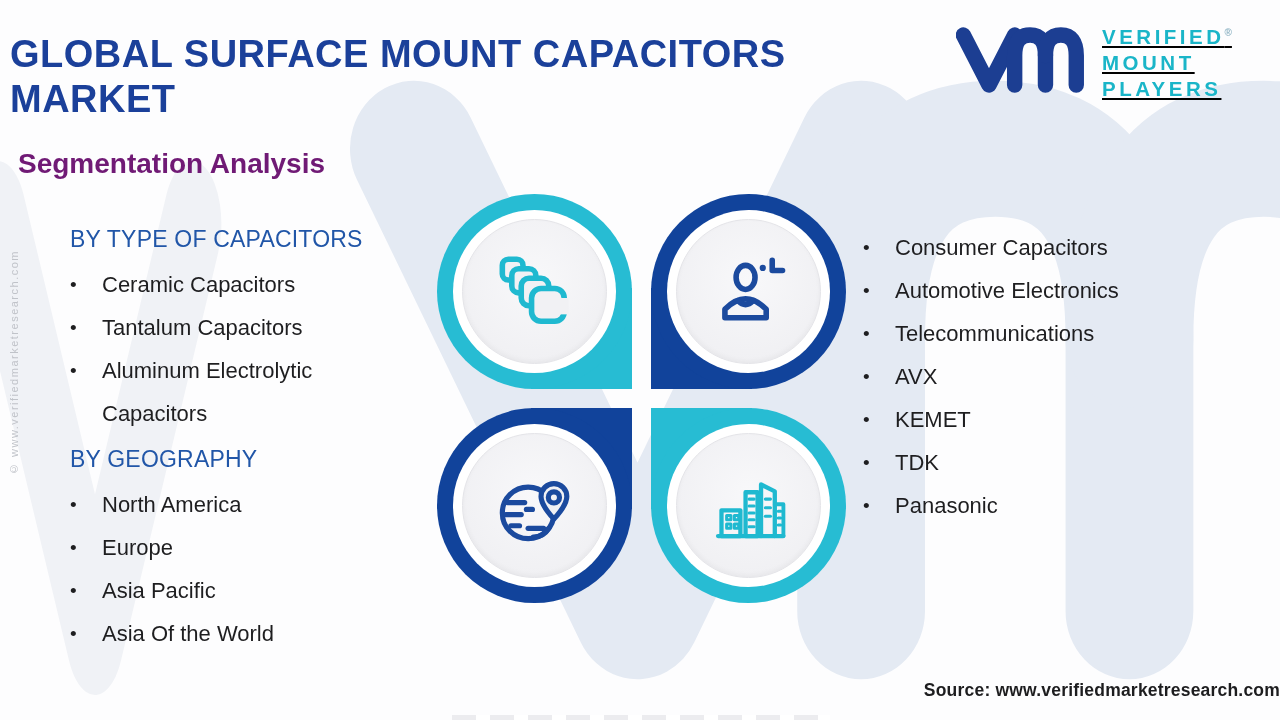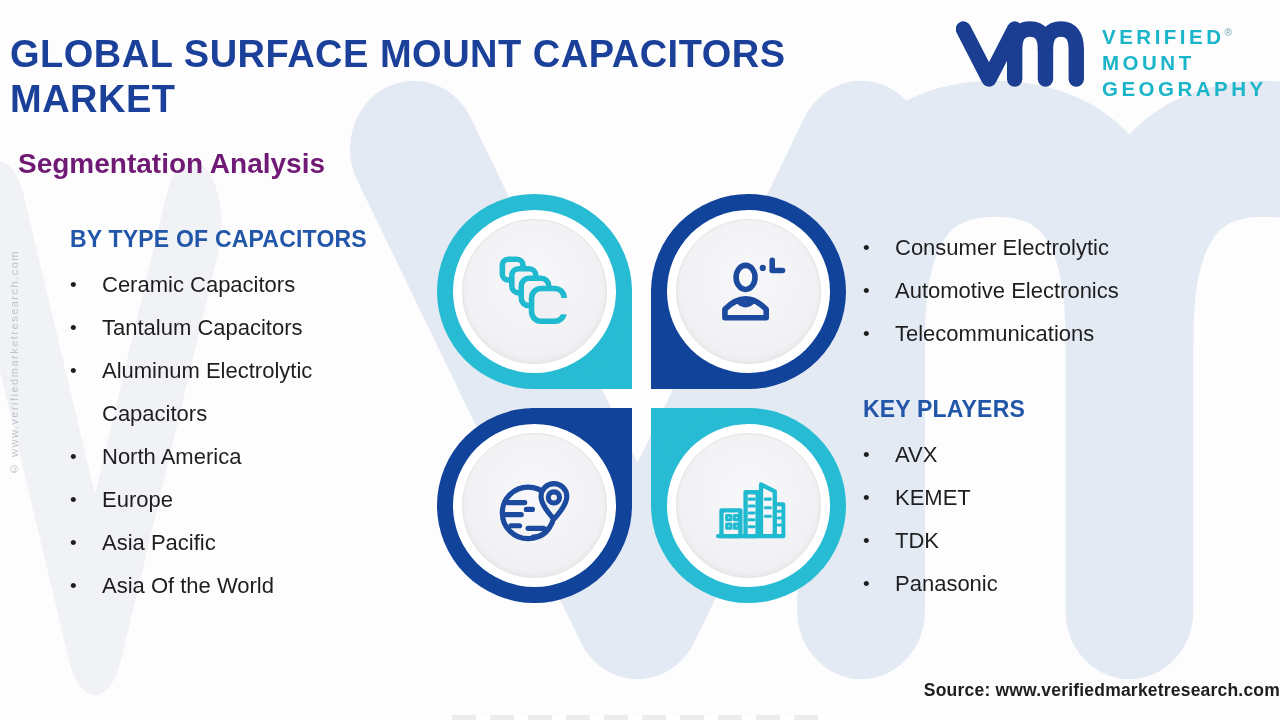--- a/index.html
+++ b/index.html
@@ -14,34 +14,34 @@
   
   .title{
     position:absolute;left:10px;top:32px;width:850px;z-index:2;
     font-size:38px;font-weight:700;line-height:45px;color:#1b409a;
     letter-spacing:.5px;
   }
   .subtitle{
     position:absolute;left:18px;top:148px;z-index:2;
     font-size:28px;font-weight:700;color:#701a75;
   }
-  .logo{position:absolute;left:956px;top:12px;z-index:2;display:flex;align-items:flex-start;}
+  .logo{position:absolute;left:956px;top:12px;z-index:2;display:flex;align-items:flex-end;text-decoration:underline;}
   .logo-mark{width:132px;height:84px;}
   .logo-text{
     margin-left:14px;margin-top:8px;
     color:#1ab5c8;font-weight:700;font-size:20.5px;line-height:26px;letter-spacing:3.5px;
     white-space:nowrap;
   }
   .logo-text sup{font-size:10px;letter-spacing:0;color:#8fb4c4;}
   
   .col{position:absolute;top:226px;width:335px;z-index:2;}
   .col-left{left:70px;}
   .col-right{left:863px;}
   .sec-heading{
-    font-size:23px;font-weight:700;color:#2156a8;letter-spacing:.2px;
+    font-size:23px;font-weight:400;color:#2156a8;letter-spacing:.2px;
     margin:0 0 10px 0;
   }
   .blist{margin:0 0 0 0;}
   .bitem{
     display:flex;align-items:flex-start;
     font-size:22px;line-height:43px;font-weight:500;color:#1e1e20;
   }
   .bitem .bullet{flex:0 0 32px;font-size:19px;color:#1e1e20;}
   .bitem .btext{flex:1;}
   .gap-heading{margin-top:11px;}
@@ -109,40 +109,41 @@
   <svg class="logo-mark" viewBox="0 0 180 100">
     <g fill="none" stroke="#1c3e92" stroke-width="21" stroke-linecap="round" stroke-linejoin="round">
       <path d="M10 16 L45 84 L80 16"></path>
       <path d="M80 84 L80 44 Q80 16 101 16 Q122 16 122 44 L122 84"></path>
       <path d="M122 44 Q122 16 143 16 Q164 16 164 44 L164 84"></path>
     </g>
   </svg>
   <div class="logo-text">
     <span>VERIFIED</span><sup>®</sup><br>
     <span>MOUNT</span><br>
-    <span>GEOGRAPHY</span>
+    <span>PLAYERS</span>
   </div>
 </div>
 
 <div class="col col-left">
   <div class="sec-heading">BY TYPE OF CAPACITORS</div>
   <div class="blist">
     <div class="bitem">
       <span class="bullet">•</span>
       <span class="btext">Ceramic Capacitors</span>
     </div>
     <div class="bitem">
       <span class="bullet">•</span>
       <span class="btext">Tantalum Capacitors</span>
     </div>
     <div class="bitem">
       <span class="bullet">•</span>
       <span class="btext">Aluminum Electrolytic Capacitors</span>
     </div>
   </div>
+  <div class="sec-heading gap-heading">BY GEOGRAPHY</div>
   <div class="blist">
     <div class="bitem">
       <span class="bullet">•</span>
       <span class="btext">North America</span>
     </div>
     <div class="bitem">
       <span class="bullet">•</span>
       <span class="btext">Europe</span>
     </div>
     <div class="bitem">
@@ -153,32 +154,31 @@
       <span class="bullet">•</span>
       <span class="btext">Asia Of the World</span>
     </div>
   </div>
 </div>
 
 <div class="col col-right">
   <div class="blist">
     <div class="bitem">
       <span class="bullet">•</span>
-      <span class="btext">Consumer Electrolytic</span>
+      <span class="btext">Consumer Capacitors</span>
     </div>
     <div class="bitem">
       <span class="bullet">•</span>
       <span class="btext">Automotive Electronics</span>
     </div>
     <div class="bitem">
       <span class="bullet">•</span>
       <span class="btext">Telecommunications</span>
     </div>
   </div>
-  <div class="sec-heading gap-heading-lg">KEY PLAYERS</div>
   <div class="blist">
     <div class="bitem">
       <span class="bullet">•</span>
       <span class="btext">AVX</span>
     </div>
     <div class="bitem">
       <span class="bullet">•</span>
       <span class="btext">KEMET</span>
     </div>
     <div class="bitem">

